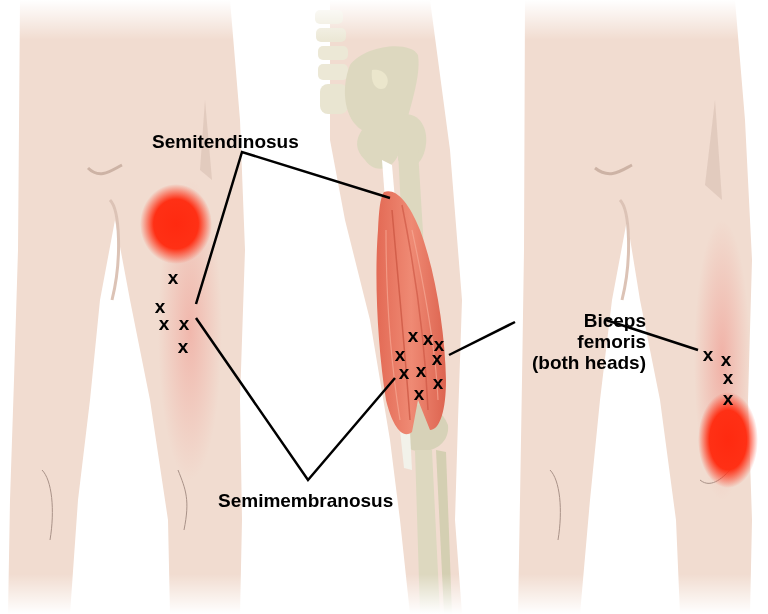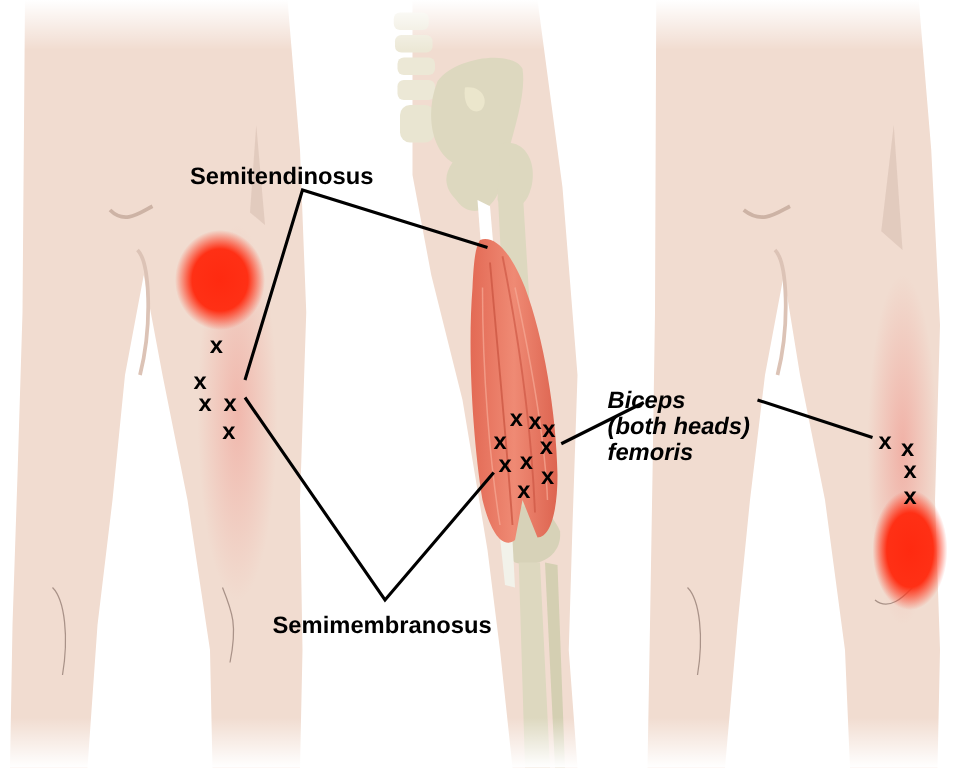--- a/index.html
+++ b/index.html
@@ -1,20 +1,20 @@
 <!DOCTYPE html>
 <html><head>
 <meta charset="utf-8">
 <style>
   html, body { margin: 0; padding: 0; background: #ffffff; }
   body { width: 768px; height: 614px; overflow: hidden; position: relative; font-family: "Liberation Sans", sans-serif; }
   #stage { position: absolute; left: 0; top: 0; width: 608px; height: 614px; }
   svg { display: block; }
   .label { position: absolute; font-family: "Liberation Sans", sans-serif; font-weight: bold; color: #000; font-size: 19px; line-height: 21px; white-space: nowrap; }
-  .label.center { text-align: left; font-style: italic; }
+  .label.center { text-align: right; }
   .xmark { position: absolute; font-family: "Liberation Sans", sans-serif; font-weight: bold; color: #000; font-size: 19px; line-height: 19px; width: 14px; text-align: center; transform: translate(-50%, -50%); }
 </style>
 </head>
 <body>
 
 <div id="stage">
   <svg width="768" height="614" viewBox="0 0 768 614">
     <defs>
       <radialGradient id="painCore" cx="50%" cy="50%" r="50%">
         <stop offset="0%" stop-color="#ff2a10"></stop>
@@ -110,22 +110,22 @@
       <path d="M196,318 L308,480 L395,378"></path>
       <path d="M449,355 L515,322"></path>
       <path d="M606,320 L698,350"></path>
     </g>
   </svg>
 
   <div class="label" style="left:152px; top:131px;">Semitendinosus</div>
   <div class="label" style="left:218px; top:490px;">Semimembranosus</div>
   <div class="label center" style="left:486px; top:310px; width:160px;">
     <div>Biceps</div>
+    <div>femoris</div>
     <div>(both heads)</div>
-    <div>femoris</div>
   </div>
 
   <div id="markers">
       <div class="xmark" style="left: 173px; top: 277px;">x</div>
       <div class="xmark" style="left: 160px; top: 306px;">x</div>
       <div class="xmark" style="left: 164px; top: 323px;">x</div>
       <div class="xmark" style="left: 184px; top: 323px;">x</div>
       <div class="xmark" style="left: 183px; top: 346px;">x</div>
       <div class="xmark" style="left: 413px; top: 335px;">x</div>
       <div class="xmark" style="left: 428px; top: 338px;">x</div>

